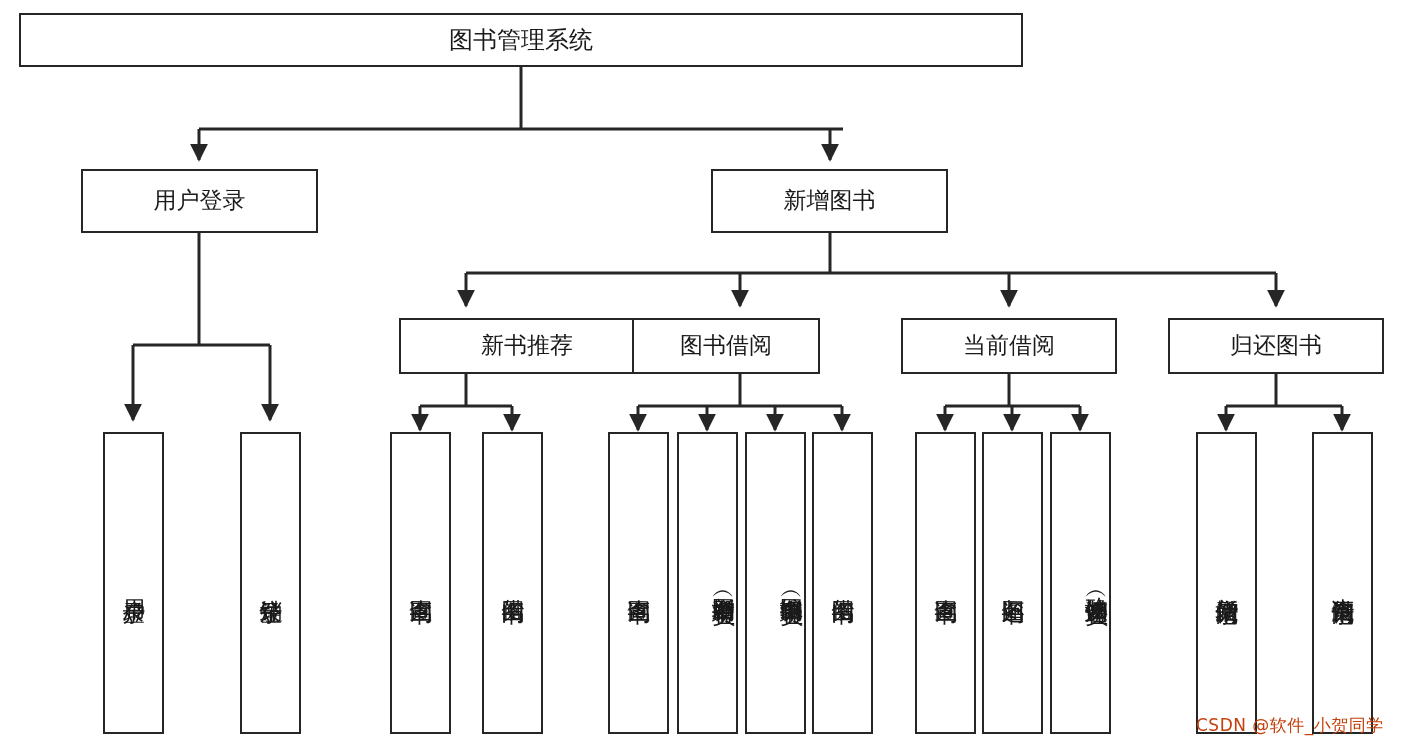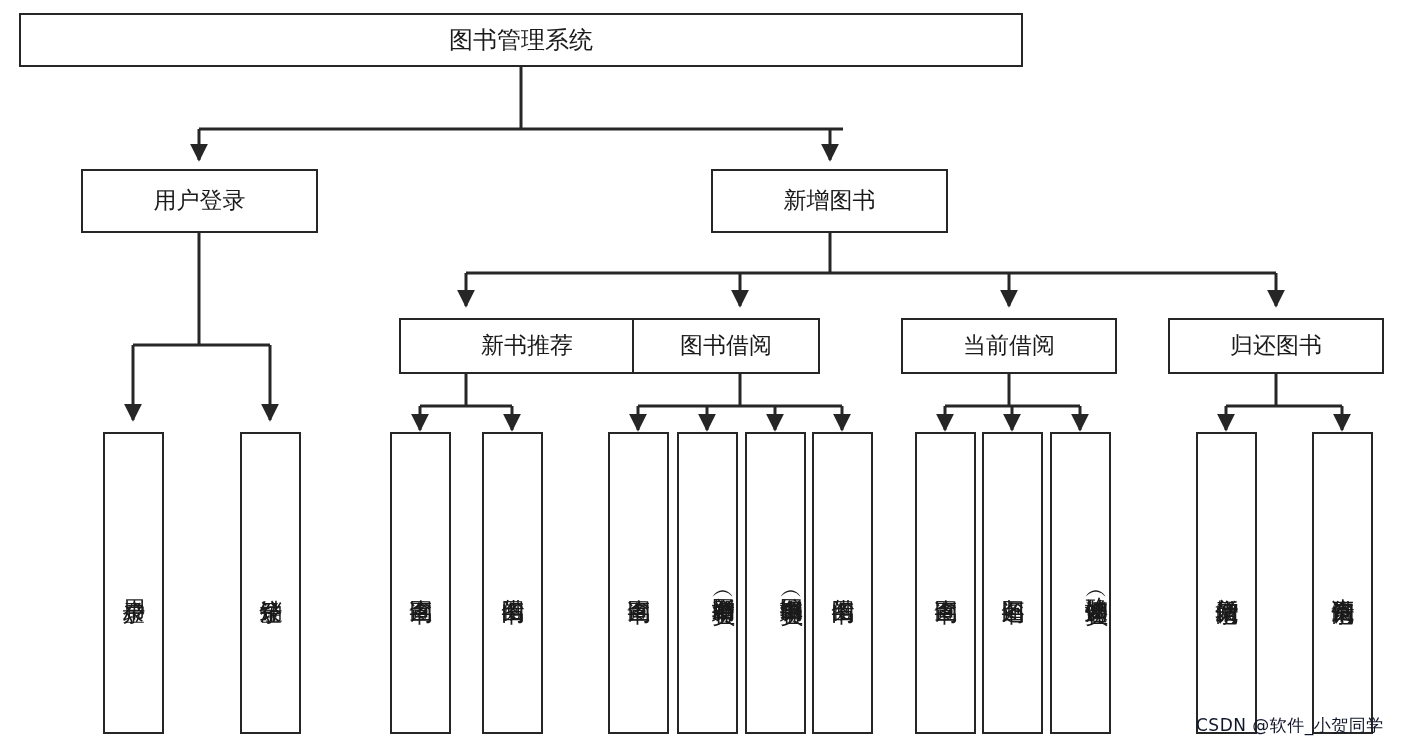--- a/index.html
+++ b/index.html
@@ -50,21 +50,21 @@
   }
   .node.v.topalign {
     align-items: flex-start;
     justify-content: center;
   }
   .watermark {
     position: absolute;
     left: 1196px;
     top: 714px;
     font-size: 17px;
-    color: #0f172a;
+    color: #c2410c;
     white-space: nowrap;
     letter-spacing: 0.5px;
   }
 </style>
 </head>
 <body>
 
 <div id="canvas">
 
   <svg class="connectors" viewBox="0 0 1405 747" xmlns="http://www.w3.org/2000/svg">

